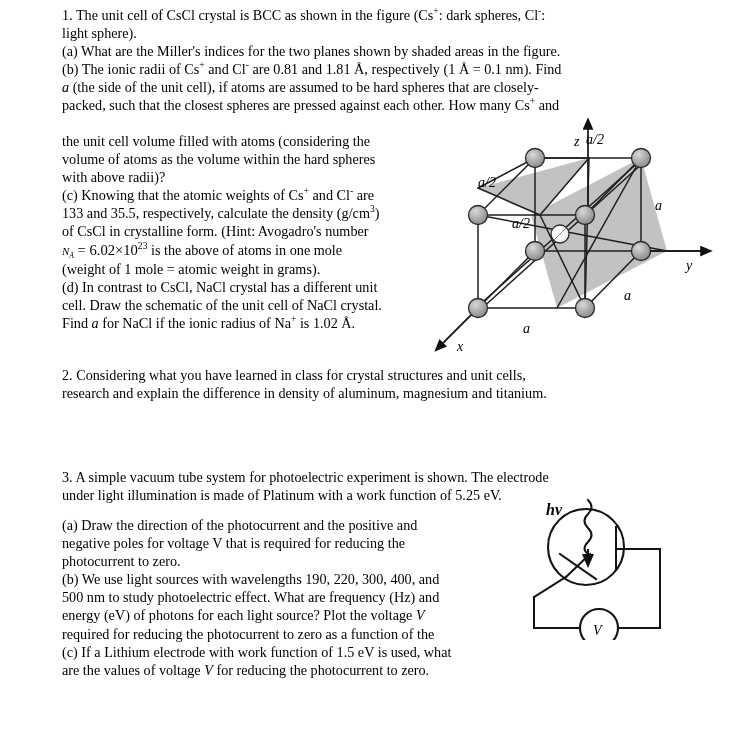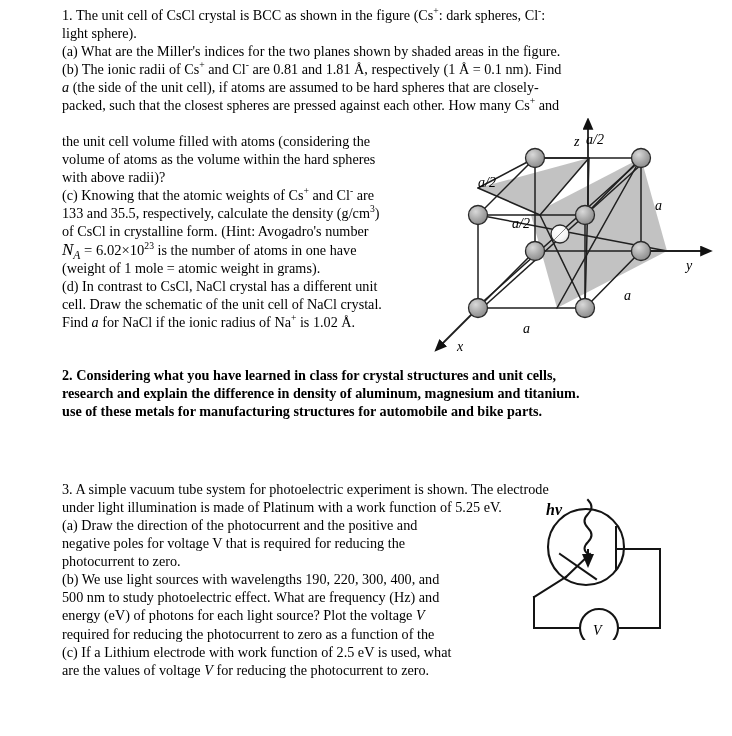--- a/index.html
+++ b/index.html
@@ -26,22 +26,22 @@
 
   .q-block {
     position: absolute;
     font-size: 14.2px;
     line-height: 18.1px;
     text-align: left;
   }
 
   .q1 { left: 62px; top: 6px;  width: 650px; }
   .q1b { left: 62px; top: 132px; width: 400px; }
-  .q2 { left: 62px; top: 366px; width: 650px; font-weight: bold; }
-  .q3 { left: 62px; top: 480px; width: 650px; }
+  .q2 { left: 62px; top: 366px; width: 650px; }
+  .q3 { left: 62px; top: 468px; width: 650px; }
   .q3b { left: 62px; top: 516px; width: 440px; }
 
   .q-block p {
     margin: 0;
     padding: 0;
   }
 
   i, .it { font-style: italic; }
 
   sup {
@@ -54,21 +54,21 @@
     vertical-align: sub;
     line-height: 0;
   }
 
   .mathline {
     display: inline-block;
     padding: 1px 0 2px 0;
   }
   .mathline .mvar {
     font-style: italic;
-    font-size: 17px;
+    font-size: 11px;
   }
   .mathline .mvar sub { font-style: italic; }
   .mnum { font-size: 14.6px; }
 
   
   #crystal-figure {
     position: absolute;
     left: 430px;
     top: 118px;
     width: 302px;
@@ -114,21 +114,21 @@
     <p><span>packed, such that the closest spheres are pressed against each other.  How many Cs</span><sup>+</sup><span> and</span></p>
   </div>
 
   <div class="q-block q1b">
     <p>the unit cell volume filled with atoms (considering the</p>
     <p>volume of atoms as the volume within the hard spheres</p>
     <p>with above radii)?</p>
     <p><span>(c) Knowing that the atomic weights of Cs</span><sup>+</sup><span> and Cl</span><sup>-</sup><span> are</span></p>
     <p><span>133 and 35.5, respectively, calculate the density (g/cm</span><sup>3</sup><span>)</span></p>
     <p>of CsCl in crystalline form.  (Hint: Avogadro's number</p>
-    <p class="mathline"><span class="mvar"><span>N</span><sub>A</sub></span><span class="mnum"> = 6.02</span><span class="mnum">×10</span><sup>23</sup><span> is the number of atoms in one have</span></p>
+    <p class="mathline"><span class="mvar"><span>N</span><sub>A</sub></span><span class="mnum"> = 6.02</span><span class="mnum">×10</span><sup>23</sup><span> is the above of atoms in one mole</span></p>
     <p>(weight of 1 mole = atomic weight in grams).</p>
     <p>(d) In contrast to CsCl, NaCl crystal has a different unit</p>
     <p>cell.  Draw the schematic of the unit cell of NaCl crystal.</p>
     <p><span>Find </span><i>a</i><span> for NaCl if the ionic radius of Na</span><sup>+</sup><span> is 1.02 Å.</span></p>
   </div>
 
   <div id="crystal-figure">
     <svg width="302" height="235" viewBox="0 0 302 235" xmlns="http://www.w3.org/2000/svg">
       <defs>
 
@@ -212,37 +212,36 @@
 
       <text class="fig-label" x="225" y="92">a</text>
       <text class="fig-label" x="194" y="182">a</text>
       <text class="fig-label" x="93" y="215">a</text>
     </svg>
   </div>
 
   <div class="q-block q2">
     <p>2. Considering what you have learned in class for crystal structures and unit cells,</p>
     <p>research and explain the difference in density of aluminum, magnesium and titanium.</p>
-    <p>use of these metals for manufacturing structures for automobile and bike parts.</p>
   </div>
 
   <div class="q-block q3">
     <p>3. A simple vacuum tube system for photoelectric experiment is shown.  The electrode</p>
     <p>under light illumination is made of Platinum with a work function of 5.25 eV.</p>
   </div>
 
   <div class="q-block q3b">
     <p>(a) Draw the direction of the photocurrent and the positive and</p>
     <p>negative poles for voltage V that is required for reducing the</p>
     <p>photocurrent to zero.</p>
     <p>(b) We use light sources with wavelengths 190, 220, 300, 400, and</p>
     <p>500 nm to study photoelectric effect.  What are frequency (Hz) and</p>
     <p><span>energy (eV) of photons for each light source?  Plot the voltage </span><i>V</i></p>
     <p>required for reducing the photocurrent to zero as a function of the</p>
-    <p>(c) If a Lithium electrode with work function of 2.5 eV is used, what</p>
+    <p>(c) If a Lithium electrode with work function of 1.5 eV is used, what</p>
     <p><span>are the values of voltage </span><i>V</i><span> for reducing the photocurrent to zero.</span></p>
   </div>
 
   <div id="circuit-figure">
     <svg width="244" height="148" viewBox="0 0 244 148" xmlns="http://www.w3.org/2000/svg">
       <defs>
         <marker id="arrDown" markerWidth="9" markerHeight="9" refX="2" refY="3" orient="auto">
           <path d="M0,0 L0,6 L7,3 z" fill="#111"></path>
         </marker>
       </defs>

